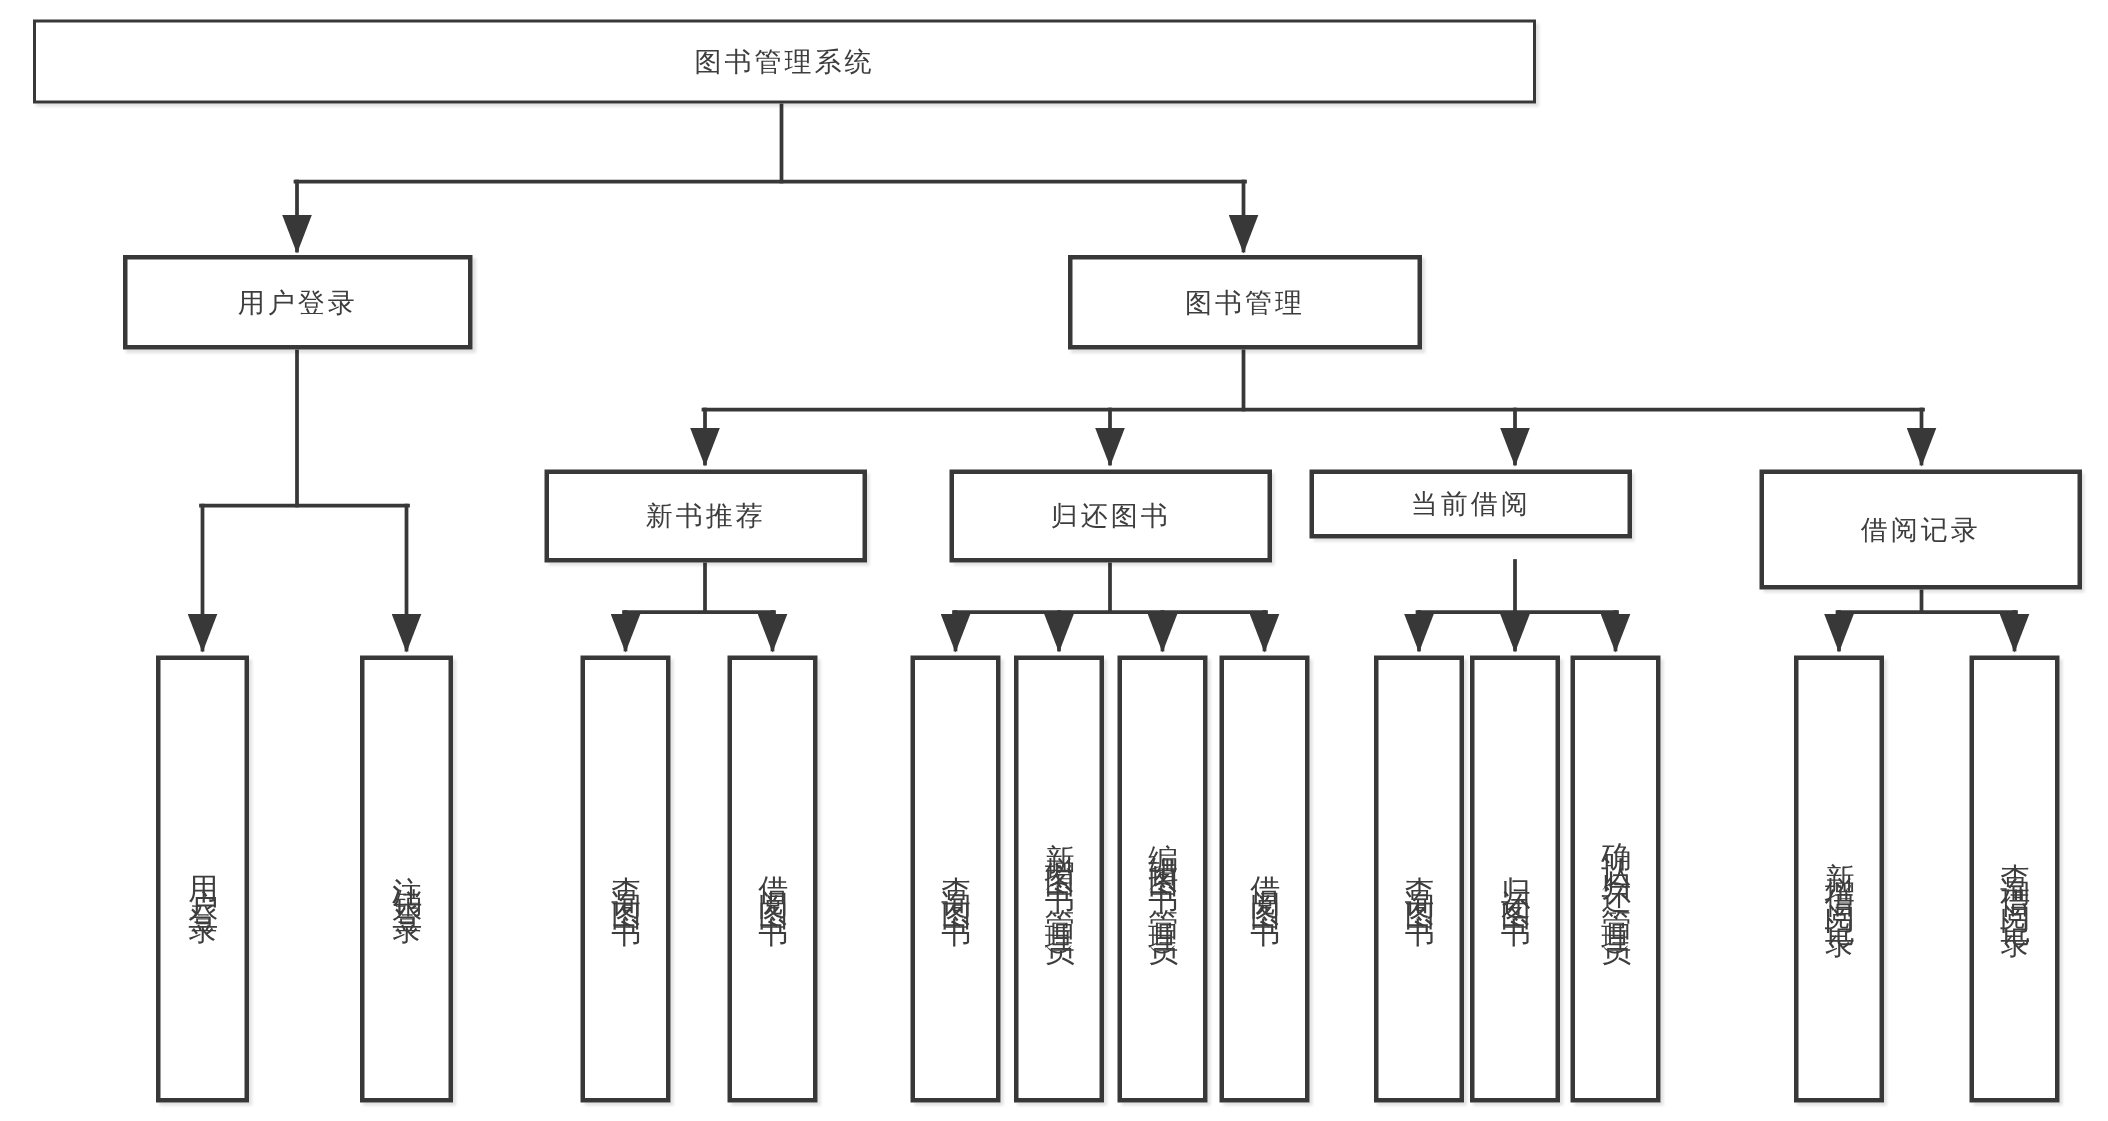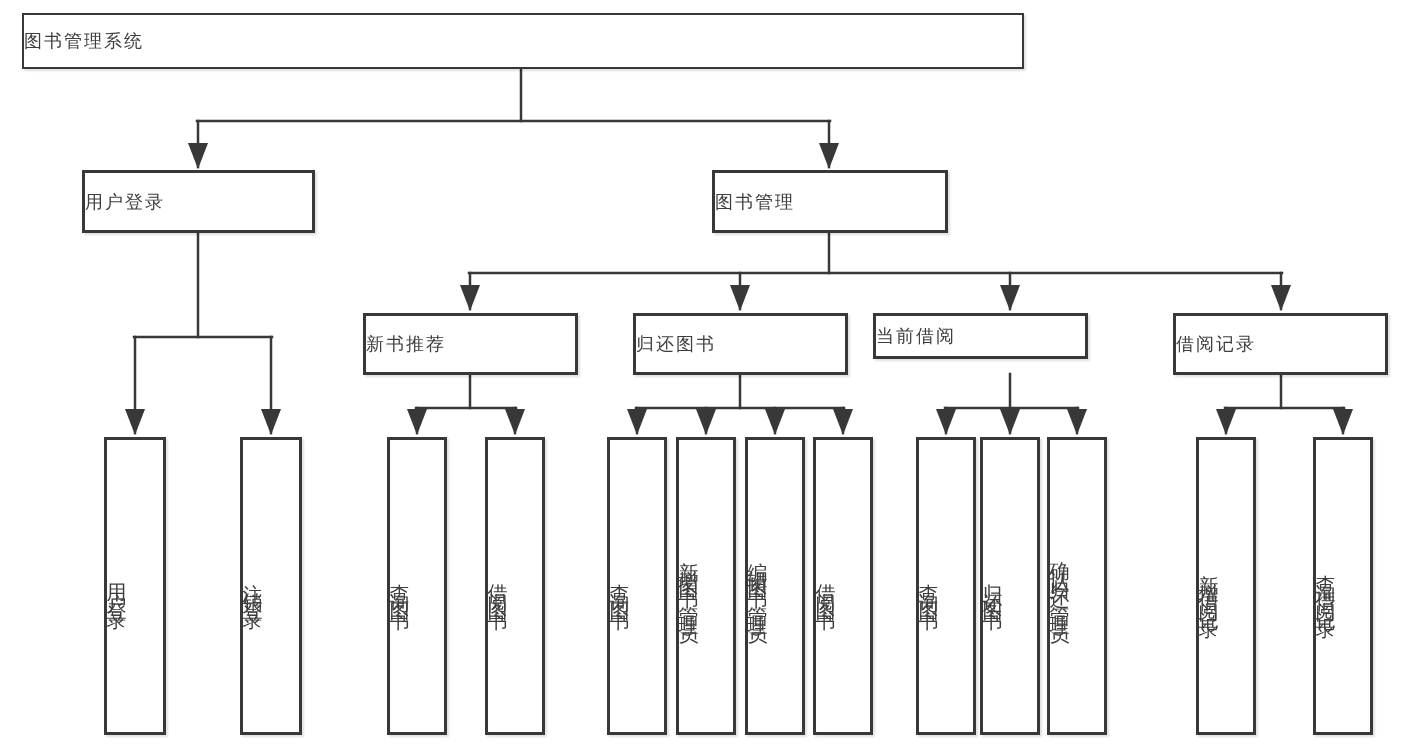--- a/index.html
+++ b/index.html
@@ -13,20 +13,21 @@
     overflow: hidden;
   }
   svg.connectors { position: absolute; left: 0; top: 0; width: 1405px; height: 747px; }
   .node {
     position: absolute;
     box-sizing: border-box;
     background: #ffffff;
     border: 3px solid #383838;
     display: flex;
     align-items: center;
+    justify-content: center;
     color: #3d3d3d;
     box-shadow: 2px 2px 2px rgba(0,0,0,0.12);
     z-index: 2;
   }
   .node.root { border-width: 2px; }
   .node.h .label {
     font-size: 18px;
     letter-spacing: 2px;
     white-space: nowrap;
   }
@@ -121,21 +122,21 @@
 
   <div class="node h" style="left:712px; top:170px; width:236px; height:63px;">
     <span class="label">图书管理</span>
   </div>
   <div class="node h" style="left:633px; top:313px; width:215px; height:62px;">
     <span class="label">归还图书</span>
   </div>
   <div class="node h" style="left:873px; top:313px; width:215px; height:46px;">
     <span class="label">当前借阅</span>
   </div>
-  <div class="node h" style="left:1173px; top:313px; width:215px; height:62px;">
+  <div class="node h" style="left:1173px; top:313px; width:215px; height:80px;">
     <span class="label">借阅记录</span>
   </div>
 
   <div class="node v" style="left:104px; top:437px; width:62px; height:298px;">
     <span class="label">用户登录</span>
   </div>
   <div class="node v" style="left:240px; top:437px; width:62px; height:298px;">
     <span class="label">注销登录</span>
   </div>
 

